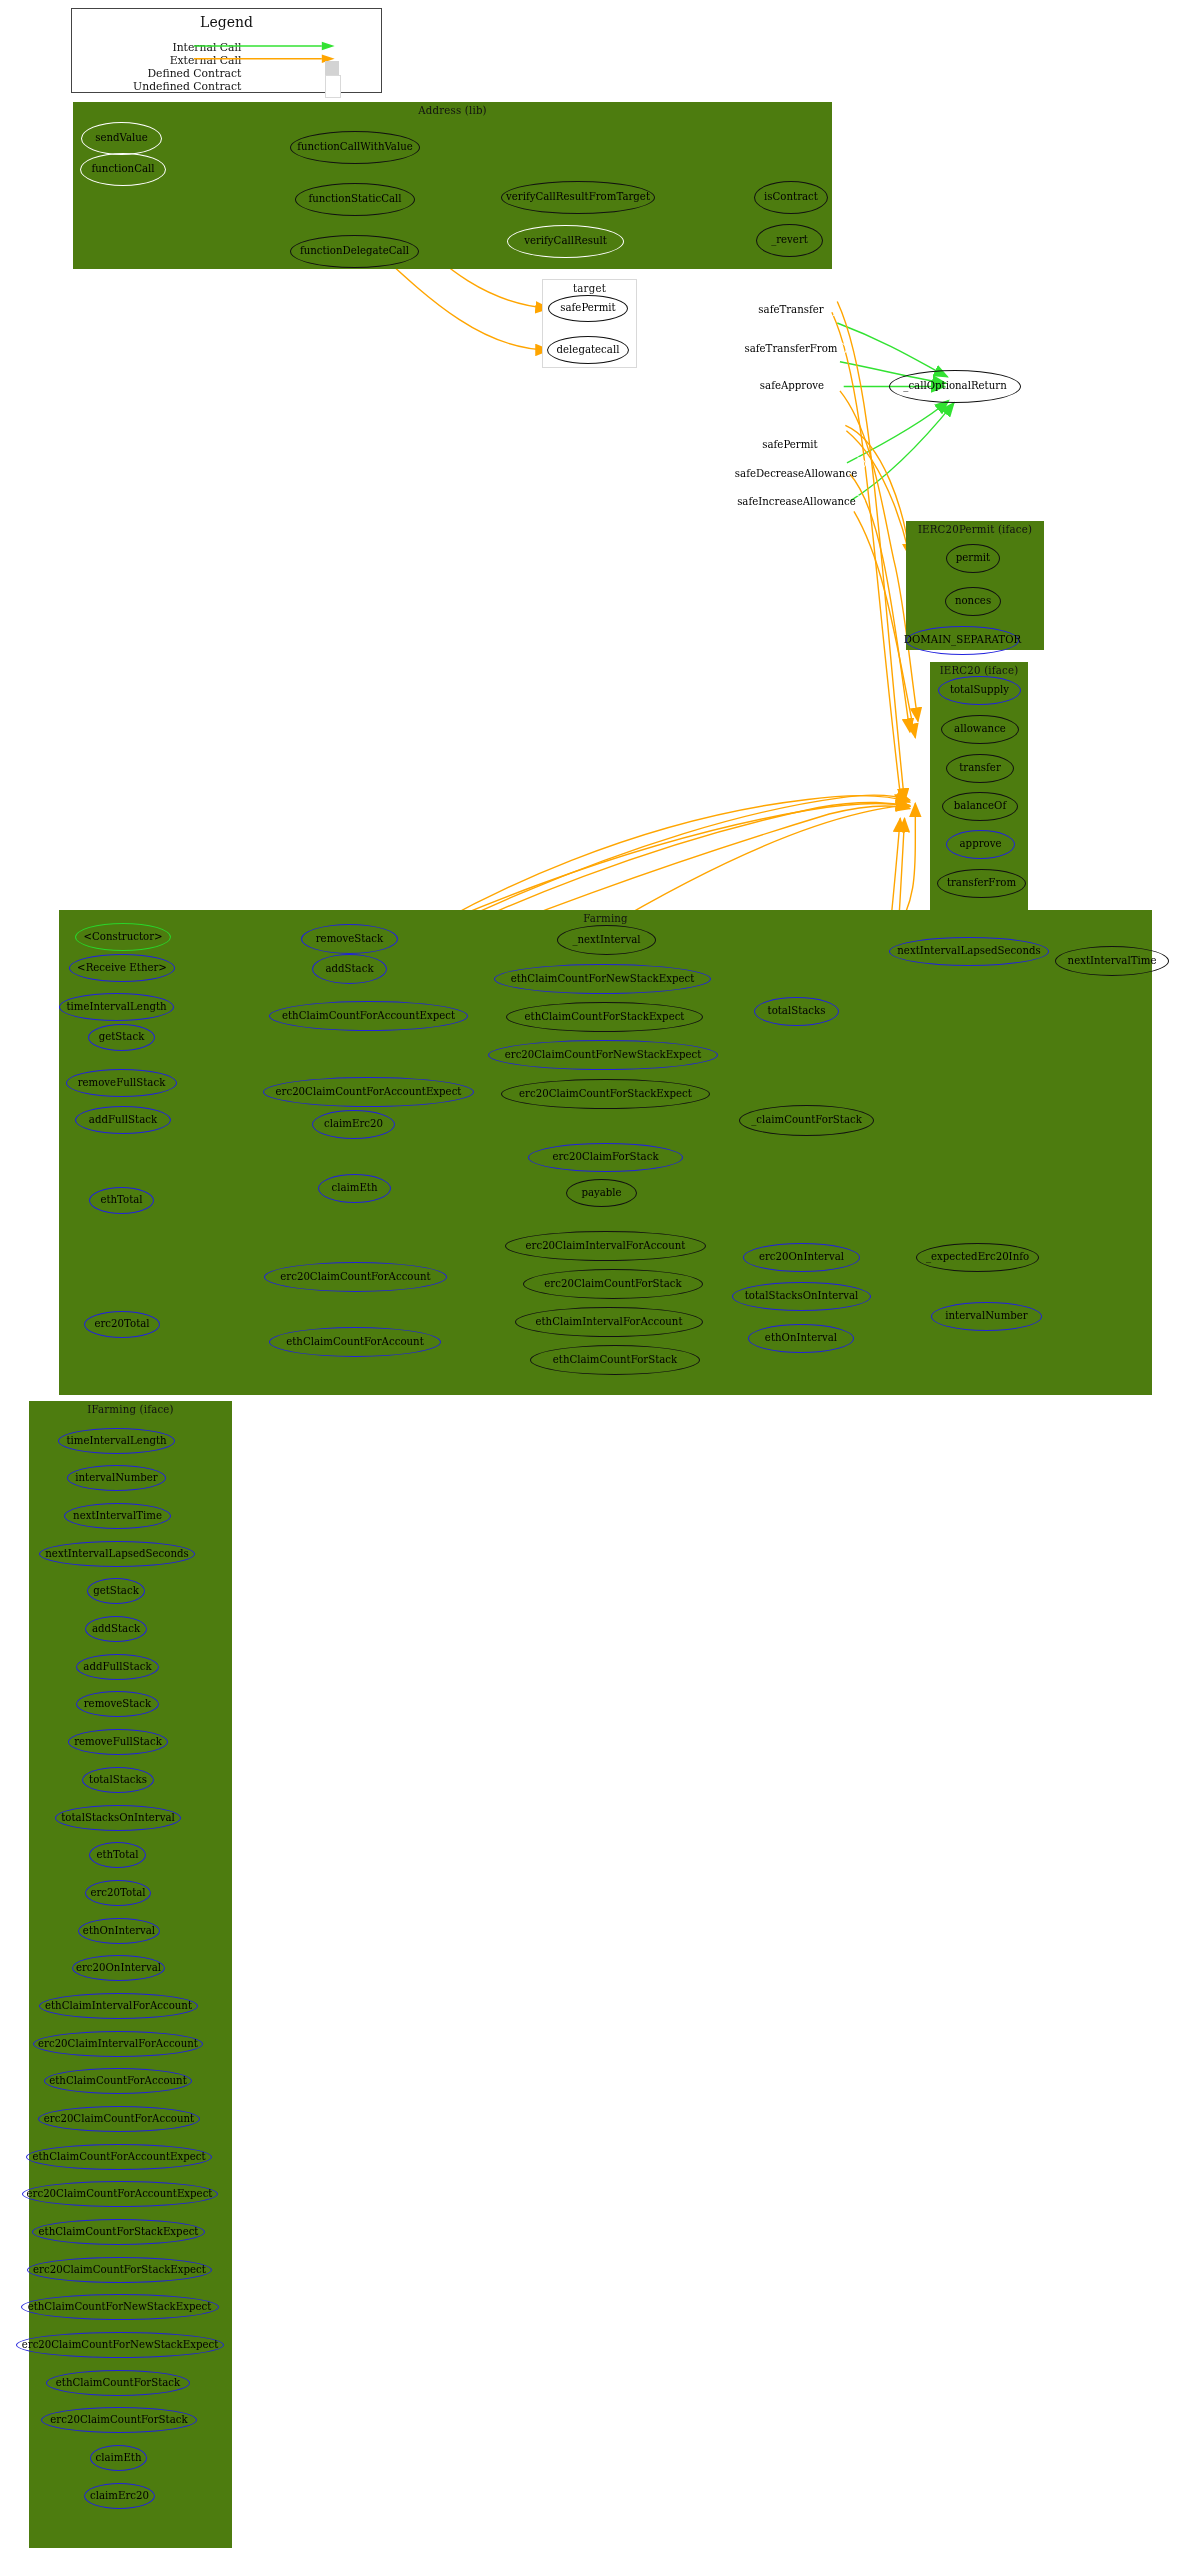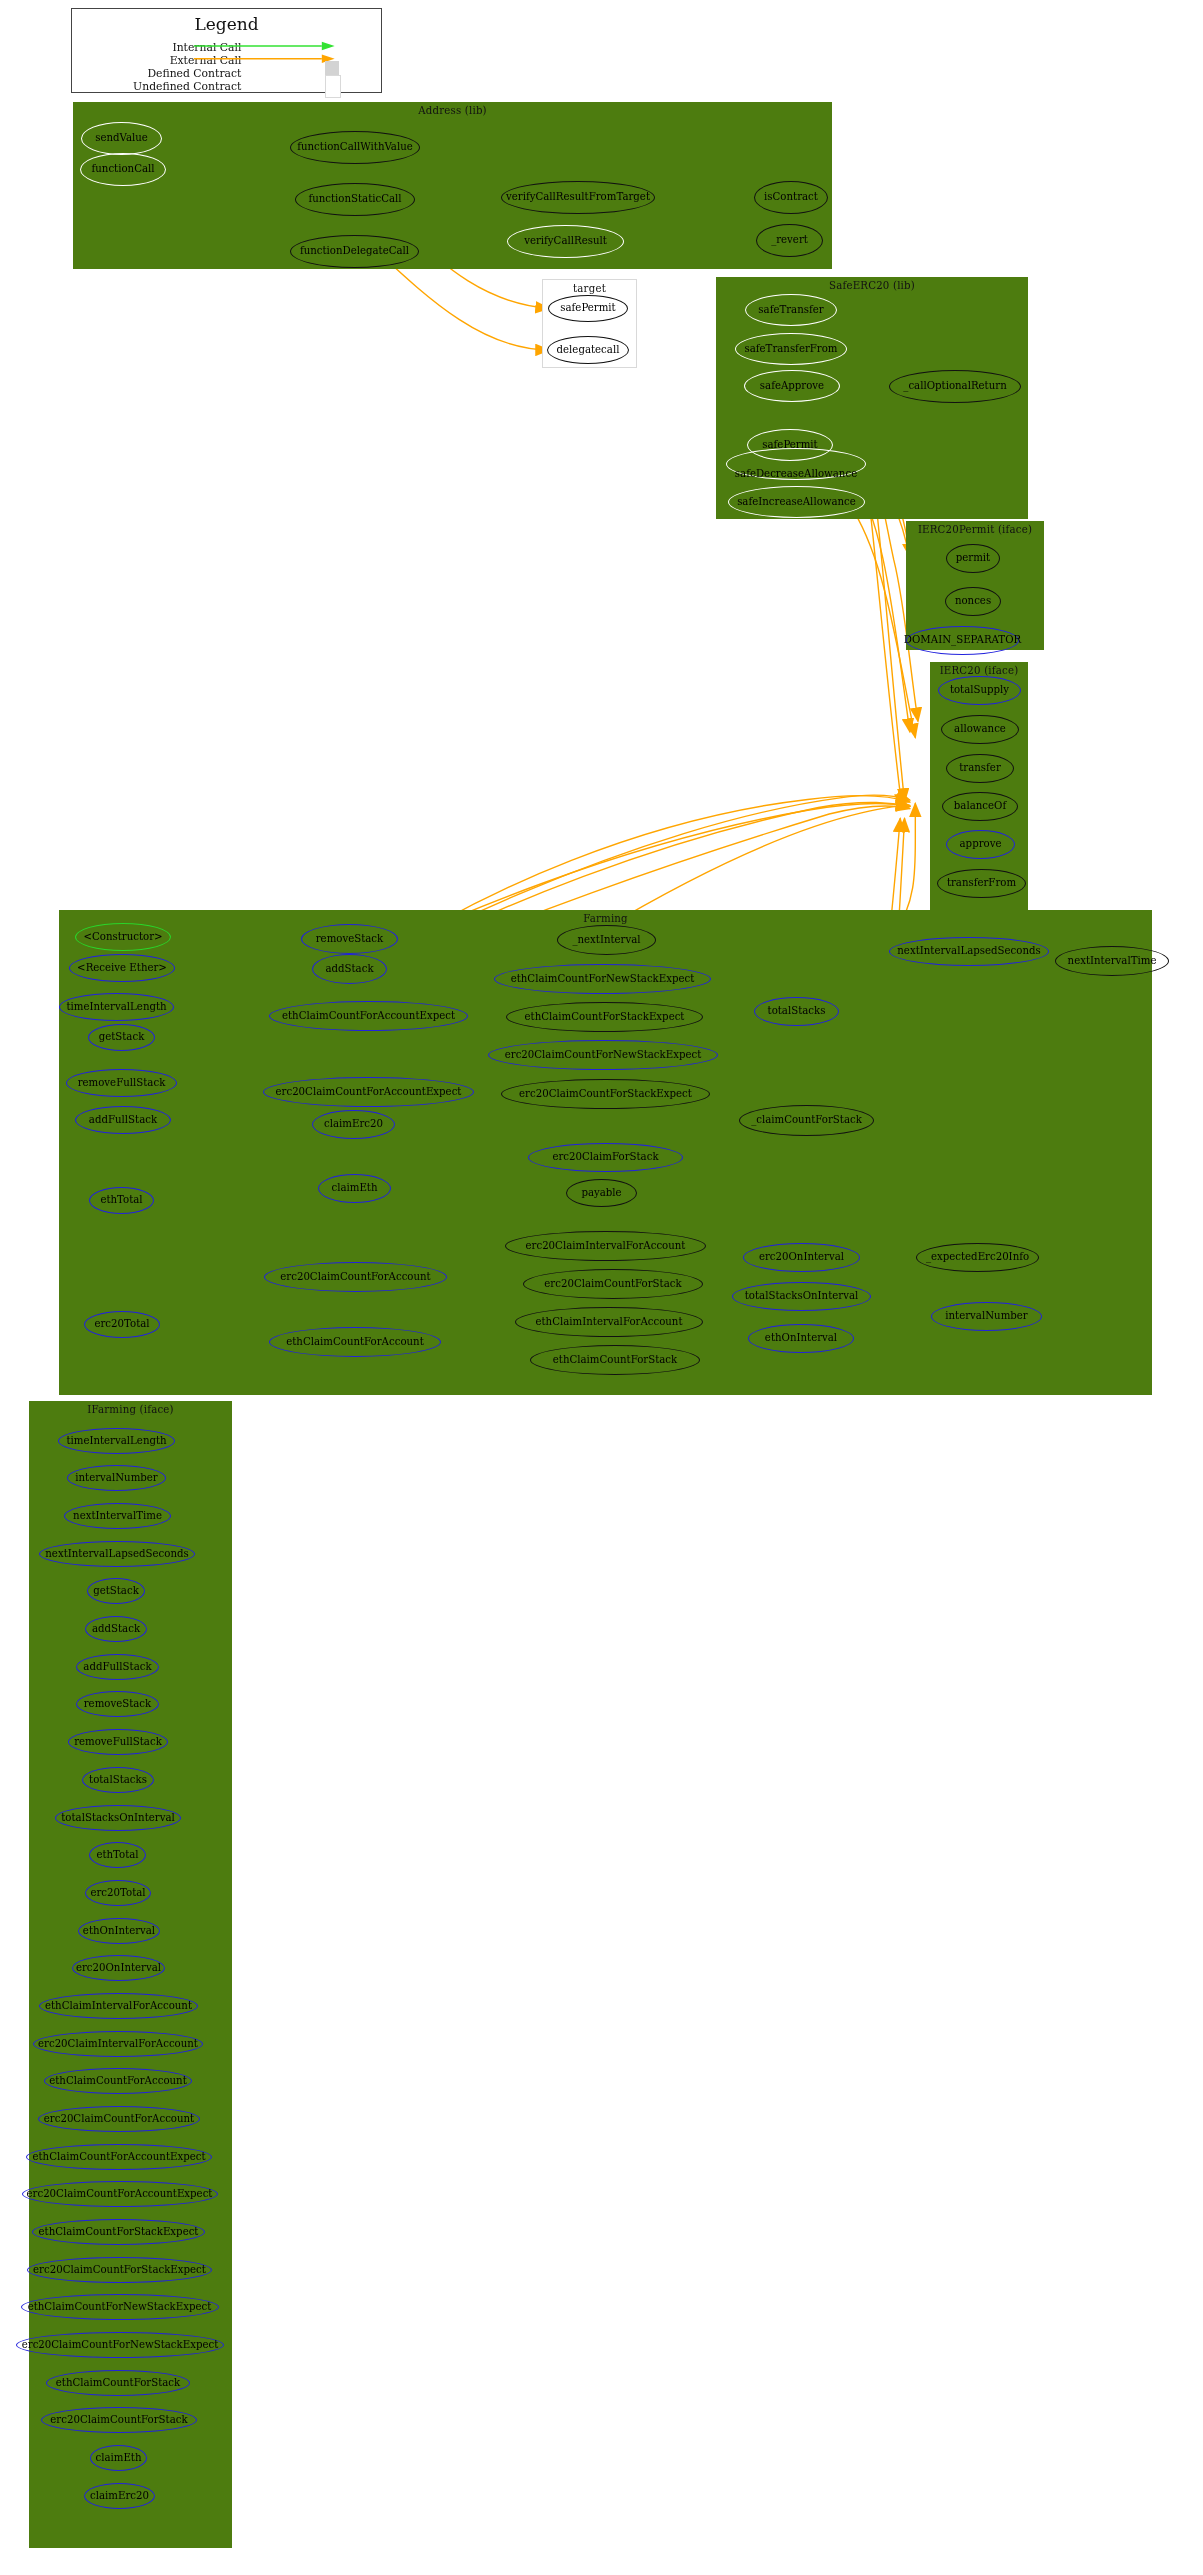--- a/index.html
+++ b/index.html
@@ -3,21 +3,21 @@
 <meta charset="utf-8">
 <title>Solidity Call Graph</title>
 <style>
   html,body{margin:0;padding:0;background:#ffffff;}
   body{font-family:"DejaVu Serif","Liberation Serif",serif;}
   #canvas{position:relative;width:1204px;height:2576px;background:#ffffff;overflow:hidden;}
   .cluster{position:absolute;background:#4d7c0f;border:0;}
   .cluster.white{background:#ffffff;border:0.5px solid #d9d9d9;}
   .cluster-title{position:absolute;left:0;right:0;top:3.2px;text-align:center;font-size:10.2px;color:#111;letter-spacing:0.2px;}
   .legend-box{position:absolute;background:#ffffff;border:1.3px solid #444;}
-  .legend-title{position:absolute;left:0;right:0;top:5.4px;text-align:center;font-size:17px;color:#111;}
+  .legend-title{position:absolute;left:0;right:0;top:5.4px;text-align:center;font-size:14px;color:#111;}
   .legend-row{position:absolute;font-size:10.8px;color:#111;text-align:right;white-space:nowrap;}
   .legend-swatch{position:absolute;width:14px;height:21.5px;}
   .sw-defined{background:#d3d3d3;}
   .sw-undefined{background:#ffffff;border:0.5px solid #d9d9d9;}
   .node{position:absolute;display:flex;align-items:center;justify-content:center;
         border-radius:50%;box-sizing:border-box;text-align:center;
         font-size:10.2px;color:#000;white-space:nowrap;line-height:1;background:transparent;}
   .n-black{border:1.1px solid #111;}
   .n-blue{border:1.1px solid #2222dd;}
   .n-green{border:1.1px solid #2ad42a;}
@@ -176,23 +176,20 @@
   <div class="cluster white" style="left:542px;top:279px;width:93px;height:87px;">
     <div class="cluster-title">target</div>
   </div>
   <div class="node n-black" style="left:548px;top:295px;width:80px;height:27px;">
       <span>safePermit</span>
     </div>
   <div class="node n-black" style="left:547px;top:336px;width:82px;height:28px;">
       <span>delegatecall</span>
     </div>
 
-  <div class="cluster" style="left:716px;top:277px;width:312px;height:242px;">
-    <div class="cluster-title">SafeERC20  (lib)</div>
-  </div>
   <div class="node n-white" style="left:745px;top:294px;width:92px;height:32px;">
       <span>safeTransfer</span>
     </div>
   <div class="node n-white" style="left:735px;top:333px;width:112px;height:32px;">
       <span>safeTransferFrom</span>
     </div>
   <div class="node n-white" style="left:744px;top:370px;width:96px;height:32px;">
       <span>safeApprove</span>
     </div>
   <div class="node n-white" style="left:747px;top:429px;width:86px;height:32px;justify-content:center;">

